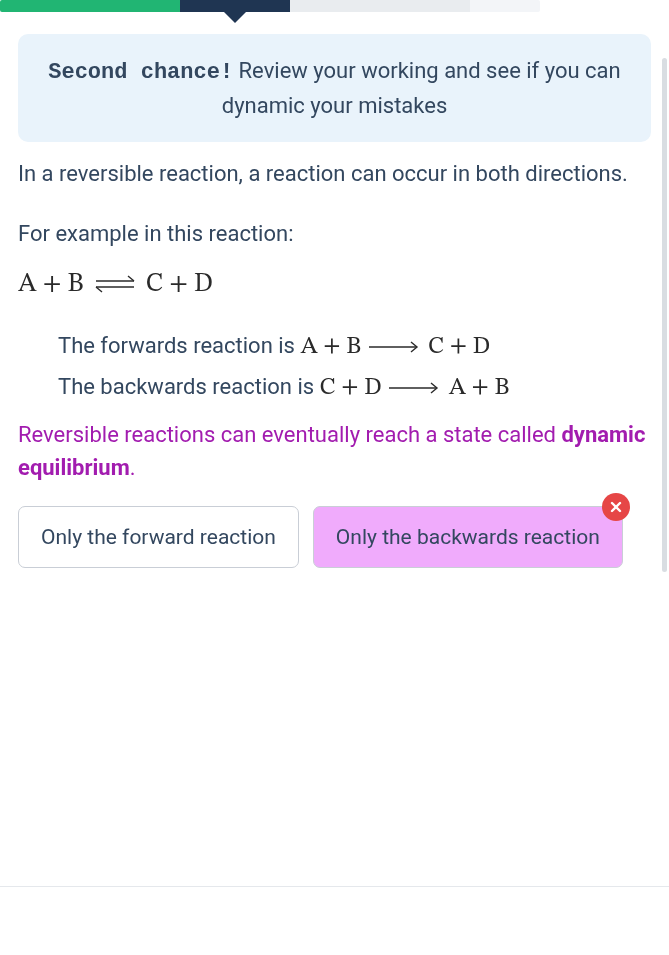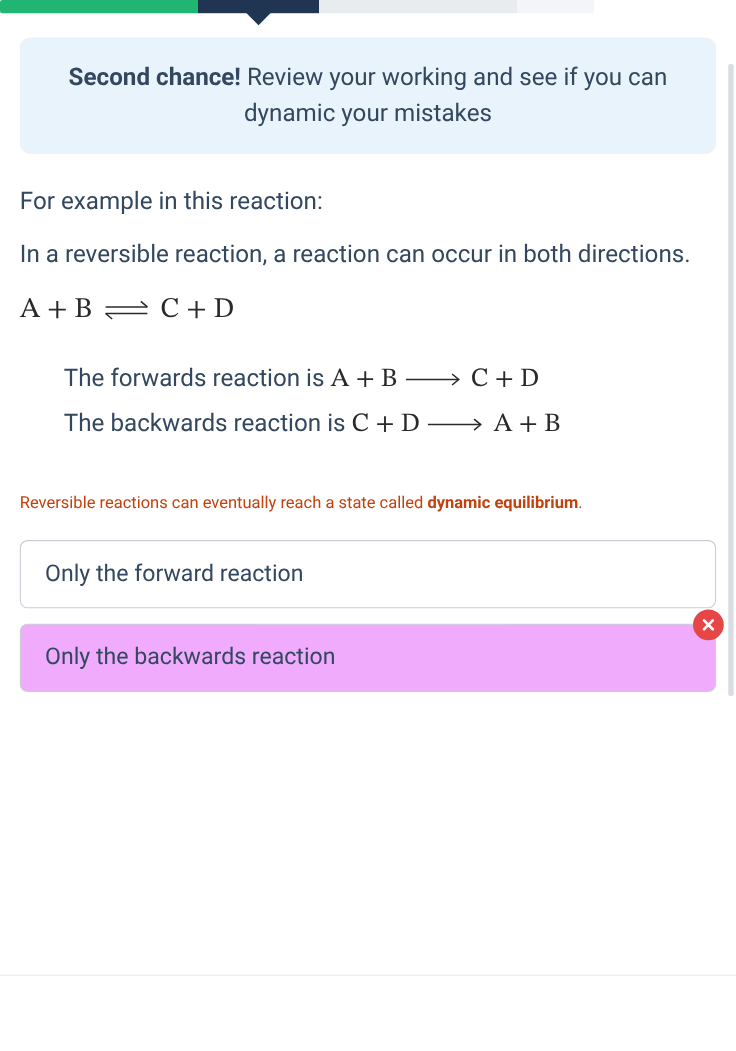--- a/index.html
+++ b/index.html
@@ -14,30 +14,30 @@
     border-left:12px solid transparent; border-right:12px solid transparent; border-top:12px solid #1f3552;
   }
   .pb-grey { background: #e9ecef; width: 180px; }
   .pb-light { background: #f3f5f8; width: 70px; border-radius: 0 2px 2px 0; }
   .content-wrap { padding: 0 18px 0 18px; position: relative; }
   .scroll-line { position:absolute; right:2px; top:24px; bottom:0; width:5px; background:#d9dde2; border-radius:3px; }
   .banner {
     background: #e9f3fb; border-radius: 10px; padding: 20px 28px; margin-top: 22px;
     text-align: center; color: #33475f; font-size: 22px; line-height: 1.5;
   }
-  .banner b { font-weight: 700; }
+  .banner b { font-weight: 700; font-family: Liberation Mono, monospace; }
   .body-text { color: #33475f; font-size: 22px; line-height: 1.45; margin-top: 16px; }
   .mt-lg { margin-top: 28px; }
   .eqn { font-family: "Cambria Math", "STIX Two Math", "Latin Modern Math", Georgia, serif; font-size: 26px; color: #2a2a2a; margin-top: 18px; display:flex; align-items:center; gap:8px; }
   .eqn-inline { font-family: "Cambria Math", "STIX Two Math", "Latin Modern Math", Georgia, serif; font-size: 24px; color: #2a2a2a; }
   .rxn-lines { margin-top: 26px; margin-left: 40px; }
   .rxn-line { color:#33475f; font-size:22px; line-height:1.7; }
-  .para { margin-top: 40px; color:#c2410c; font-size:15px; line-height:1.5; }
+  .para { margin-top: 10px; color:#a21caf; font-size:22px; line-height:1.5; }
   .para b { font-weight:700; }
-  .options { margin-top: 22px; display:flex; flex-direction:column; gap:14px; padding-bottom: 4px; }
+  .options { margin-top: 22px; display:flex; flex-direction:row; gap:14px; padding-bottom: 4px; align-items: center; }
   .option {
     border: 1px solid #c9ced6; border-radius: 7px; padding: 18px 22px; font-size: 21px;
     color: #33475f; background:#fff; cursor:pointer; position: relative;
   }
   .option.wrong { background: #f0abfc; border-color:#c9ced6; }
   .x-badge {
     position:absolute; top:-14px; right:-8px; width:28px; height:28px; border-radius:50%;
     background:#e64646; display:flex; align-items:center; justify-content:center;
   }
   .x-badge svg { width:14px; height:14px; }
@@ -62,23 +62,23 @@
   <div class="pb-seg pb-light"></div>
 </div>
 
 <div class="content-wrap">
   <div class="scroll-line"></div>
 
   <div class="banner">
     <b>Second chance!</b><span> Review your working and see if you can dynamic your mistakes</span>
   </div>
 
+  <p class="body-text">In a reversible reaction, a reaction can occur in both directions.</p>
+
   <p class="body-text mt-lg">For example in this reaction:</p>
-
-  <p class="body-text">In a reversible reaction, a reaction can occur in both directions.</p>
 
   <div class="eqn">
     <span>A + B</span>
     <span class="rev-arrow">
       <svg viewBox="0 0 46 22">
         <line x1="4" y1="8" x2="42" y2="8" stroke="#2a2a2a" stroke-width="1.4"></line>
         <polyline points="36,3 42,8" fill="none" stroke="#2a2a2a" stroke-width="1.4"></polyline>
         <line x1="4" y1="14" x2="42" y2="14" stroke="#2a2a2a" stroke-width="1.4"></line>
         <polyline points="10,19 4,14" fill="none" stroke="#2a2a2a" stroke-width="1.4"></polyline>
       </svg>

